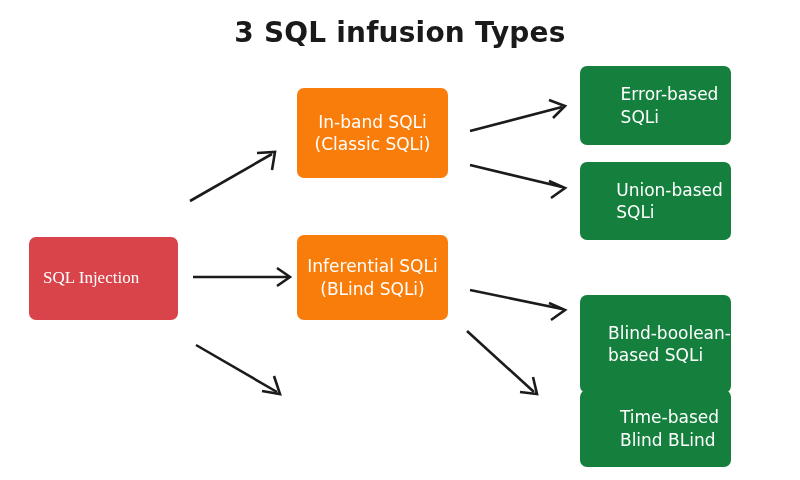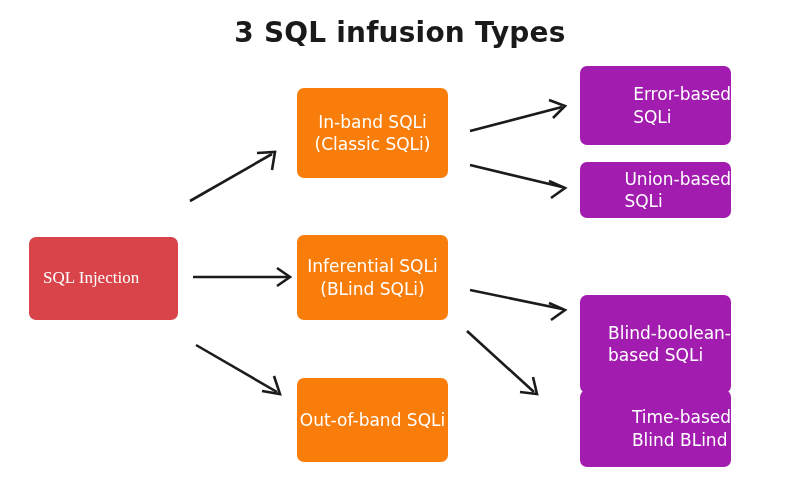--- a/index.html
+++ b/index.html
@@ -47,22 +47,22 @@
     padding-left: 14px;
     text-align: left;
     font-family: Liberation Serif, serif;
   }
   .node.mid {
     background: #f97d0a;
     justify-content: center;
     text-align: center;
   }
   .node.leaf {
-    background: #a21caf;
-    justify-content: flex-end;
+    background: #15803d;
+    justify-content: center;
     padding-left: 28px;
     text-align: left;
   }
   .node-label {
     display: block;
   }
   svg.arrows {
     position: absolute;
     left: 0;
     top: 0;
@@ -129,30 +129,27 @@
   <div class="node mid" style="left:297px; top:88px; width:151px; height:90px;">
     <span class="node-label">In-band SQLi
 (Classic SQLi)</span>
   </div>
 
   <div class="node mid" style="left:297px; top:235px; width:151px; height:85px;">
     <span class="node-label">Inferential SQLi
 (BLind SQLi)</span>
   </div>
 
-  <div class="node mid" style="left:297px; top:378px; width:151px; height:84px;">
-    <span class="node-label">Out-of-band SQLi</span>
-  </div>
 
   <div class="node leaf" style="left:580px; top:66px; width:151px; height:79px;">
     <span class="node-label">Error-based
 SQLi</span>
   </div>
 
-  <div class="node leaf" style="left:580px; top:162px; width:151px; height:56px;">
+  <div class="node leaf" style="left:580px; top:162px; width:151px; height:78px;">
     <span class="node-label">Union-based
 SQLi</span>
   </div>
 
   <div class="node leaf" style="left:580px; top:295px; width:151px; height:98px;">
     <span class="node-label">Blind-boolean-
 based SQLi</span>
   </div>
 
   <div class="node leaf" style="left:580px; top:390px; width:151px; height:77px;">

